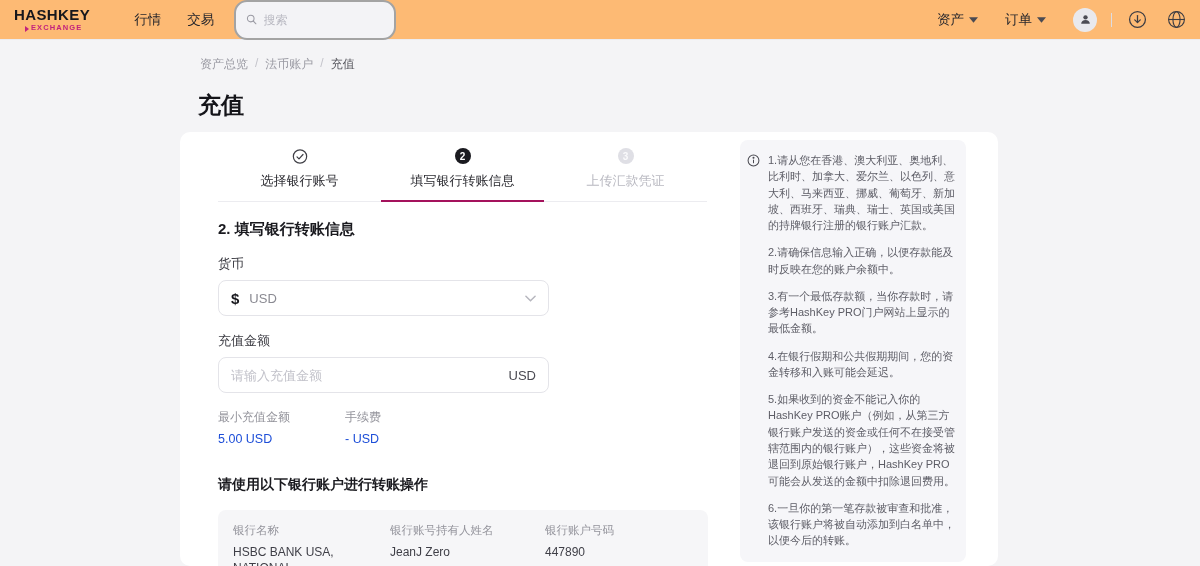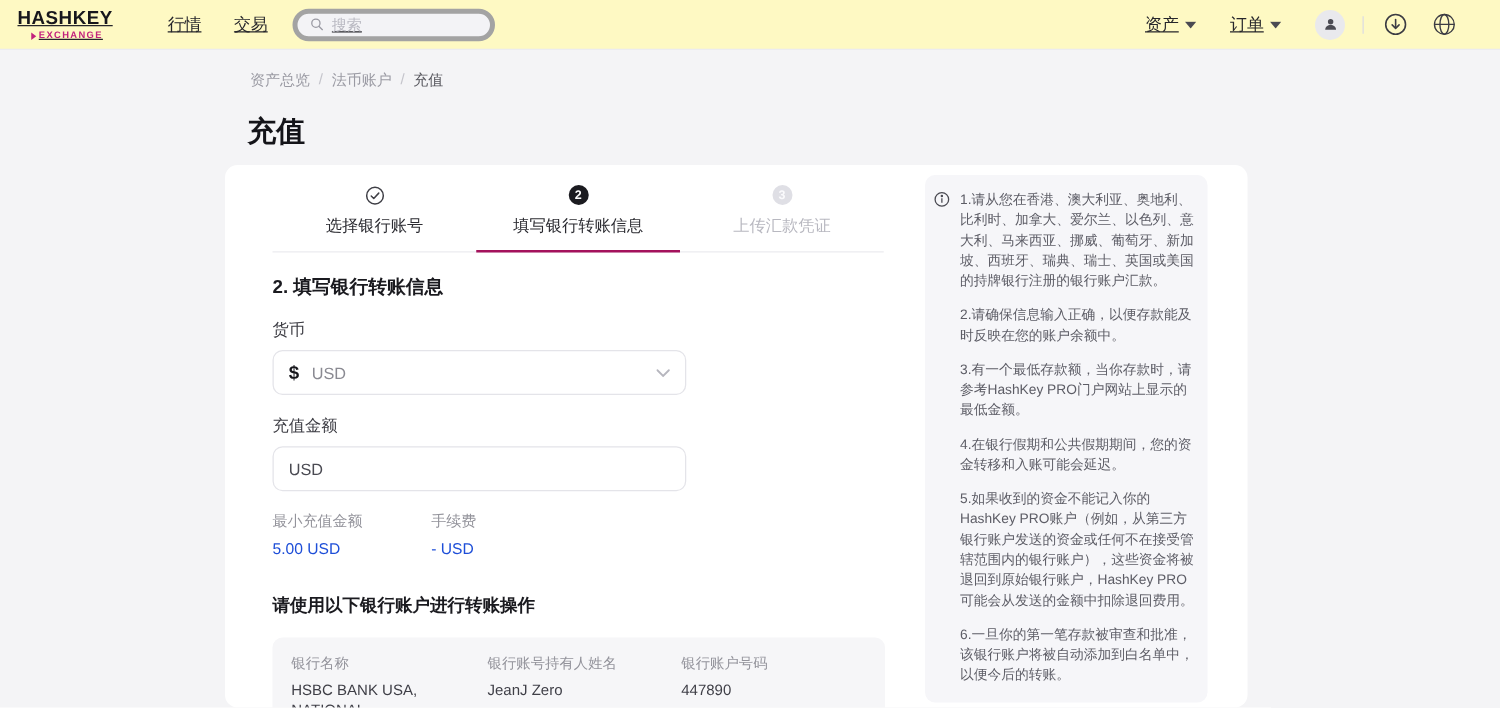--- a/index.html
+++ b/index.html
@@ -4,32 +4,32 @@
 <style>
   * { margin:0; padding:0; box-sizing:border-box; }
   html,body { width:1200px; height:566px; }
   body {
     position:relative; overflow:hidden;
     background:#f4f4f6;
     font-family:"Liberation Sans","DejaVu Sans",sans-serif;
     color:#26262b;
   }
   
-  .topbar { height:40px; background:#fef9c3; border-bottom:1px solid #ececf0;
-            display:flex; align-items:center; padding:0 32px 0 14px;text-decoration:underline; }
+  .topbar { height:40px; background:#fdba74; border-bottom:1px solid #ececf0;
+            display:flex; align-items:center; padding:0 11px 0 14px; }
   .logo { display:flex; flex-direction:column; line-height:1; cursor:pointer; }
   .logo-main { font-size:15px; font-weight:800; color:#17171c; letter-spacing:.4px; }
   .logo-sub { display:flex; align-items:flex-end; gap:2px; margin-left:11px; margin-top:2px;
               color:#c2227d; font-size:7.5px; font-weight:700; letter-spacing:1.1px; }
   .tri { width:0; height:0; border-left:4px solid #c2227d;
          border-top:3px solid transparent; border-bottom:3px solid transparent; }
   .nav { display:flex; gap:26px; margin-left:44px; font-size:13.5px; color:#26262b; }
   .nav-item { cursor:pointer; }
-  .search { margin-left:20px; width:162px; height:26px; background:#f3f3f6;
-            border:4px solid #a3a3a3; border-radius:13px;
+  .search { margin-left:20px; width:162px; height:40px; background:#f3f3f6;
+            border:2px solid #a3a3a3; border-radius:13px;
             display:flex; align-items:center; gap:6px; padding:0 10px; }
   .search input { border:none; background:transparent; outline:none; width:100%;
                   font-size:12px; color:#333; font-family:inherit; }
   .search input::placeholder { color:#b9b9c2; }
   .top-right { margin-left:auto; display:flex; align-items:center; }
   .menu-item { display:flex; align-items:center; gap:5px; font-size:13.5px;
                color:#26262b; cursor:pointer; margin-right:27px; }
   .avatar { width:24px; height:24px; border-radius:50%; background:#e9e9ed;
             display:flex; align-items:center; justify-content:center;
             cursor:pointer; margin-right:14px; }
@@ -191,20 +191,21 @@
     <span class="cur-code">USD</span>
     <span class="chev">
       <svg width="11" height="7" viewBox="0 0 12 7" fill="none" stroke="#b6b6be" stroke-width="1.6" stroke-linecap="round">
           <path d="M1 1l5 5 5-5"></path>
         </svg>
     </span>
   </div>
 
   <div class="field-label">充值金额</div>
   <div class="input-box">
+    <input class="amount-input" placeholder="请输入充值金额" style="">
     <span class="amount-suffix">USD</span>
   </div>
 
   <div class="meta-row">
     <div class="meta-col c1">
       <div class="meta-label">最小充值金额</div>
       <div class="meta-value">5.00 USD</div>
     </div>
     <div class="meta-col c2">
       <div class="meta-label">手续费</div>

